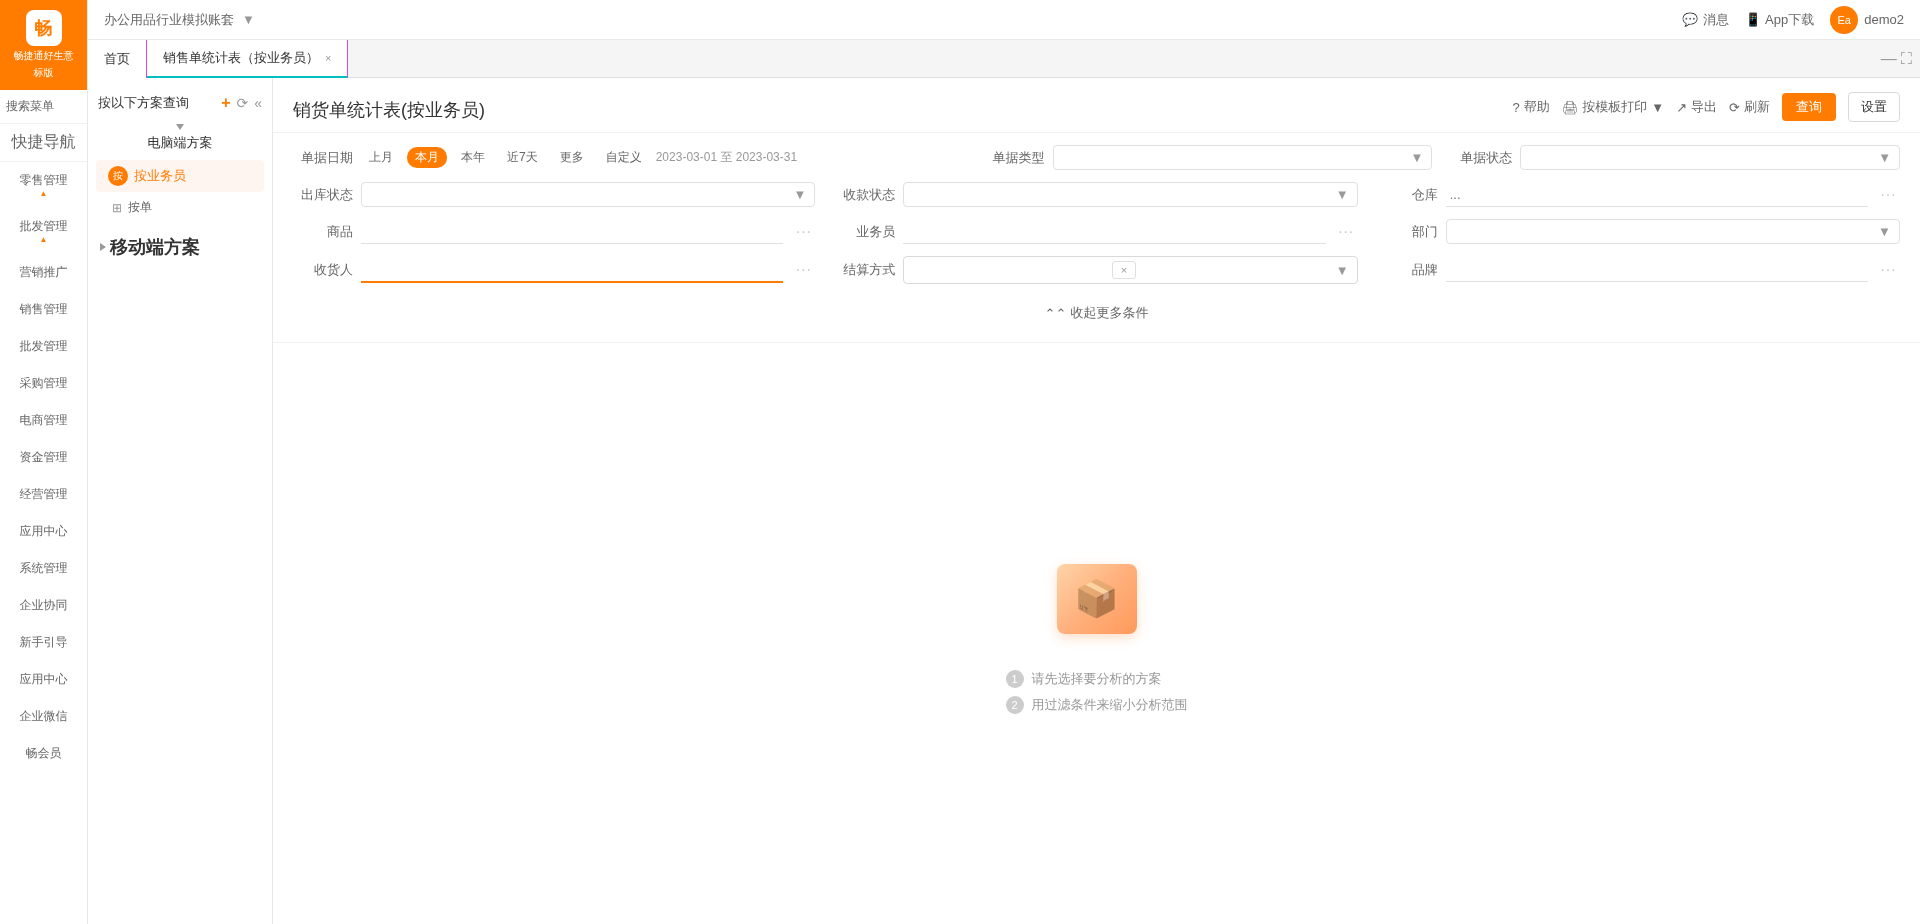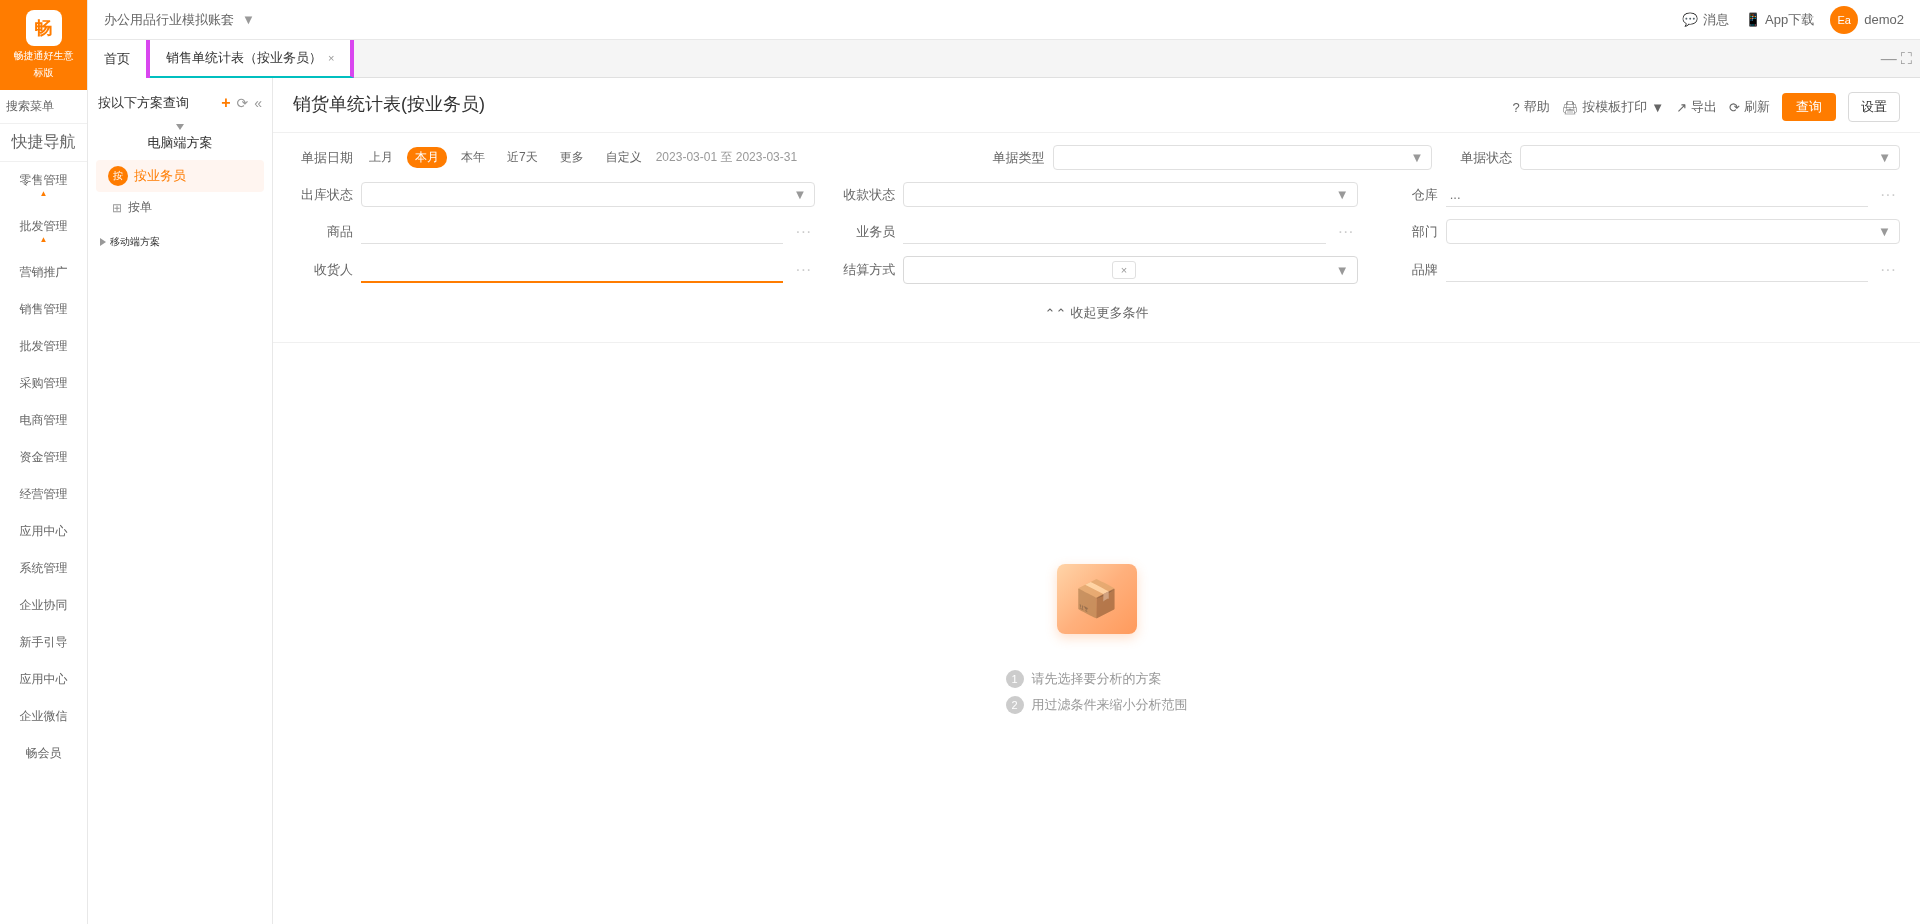--- a/index.html
+++ b/index.html
@@ -22,21 +22,21 @@
 
     
     .top-header { height: 40px; background: #fff; border-bottom: 1px solid #e8e8e8; display: flex; align-items: center; padding: 0 16px; justify-content: space-between; flex-shrink: 0; }
     .top-header-left { display: flex; align-items: center; gap: 8px; color: #666; font-size: 13px; }
     .top-header-right { display: flex; align-items: center; gap: 16px; color: #666; font-size: 13px; }
     .header-btn { display: flex; align-items: center; gap: 4px; cursor: pointer; }
     .user-avatar { width: 28px; height: 28px; border-radius: 50%; background: #ff7c00; display: flex; align-items: center; justify-content: center; color: #fff; font-size: 11px; }
 
     
     .tabs-bar { height: 38px; background: #f5f5f5; display: flex; align-items: center; padding: 0 0; flex-shrink: 0; border-bottom: 1px solid #e0e0e0; }
-    .tab-item { padding: 0 16px; height: 38px; display: flex; align-items: center; cursor: pointer; font-size: 13px; color: #666; border-right: 4px solid #d946ef; gap: 6px; }
+    .tab-item { padding: 0 16px; height: 38px; display: flex; align-items: center; cursor: pointer; font-size: 13px; color: #666; border-right: 1px solid #d946ef; gap: 6px; }
     .tab-item.active { background: #fff; color: #333; font-weight: 500; border-bottom: 2px solid #00bfbf; }
     .tab-item.home { background: #fff; color: #333; }
     .tab-close { font-size: 11px; color: #999; cursor: pointer; }
     .tabs-actions { margin-left: auto; display: flex; align-items: center; padding-right: 8px; gap: 4px; }
     .tabs-actions .action-btn { cursor: pointer; color: #999; font-size: 16px; }
 
     
     .content-area { flex: 1; display: flex; overflow: hidden; background: #f5f5f5; }
 
     
@@ -45,29 +45,29 @@
     .left-panel-header .panel-title { font-size: 13px; color: #333; }
     .left-panel-actions { display: flex; align-items: center; gap: 6px; }
     .left-panel-actions span { color: #999; cursor: pointer; font-size: 14px; }
     .scheme-group { padding: 0 8px; }
     .scheme-group-title { display: flex; align-items: center; gap: 4px; font-size: 13px; color: #333; padding: 6px 4px; cursor: pointer; flex-direction: column; }
     .scheme-item { display: flex; align-items: center; gap: 6px; padding: 6px 12px; cursor: pointer; font-size: 13px; color: #666; border-radius: 4px; margin: 2px 0; }
     .scheme-item.active { background: #fff5f0; color: #ff7c00; }
     .scheme-item .item-icon { width: 20px; height: 20px; border-radius: 50%; background: #ff7c00; display: flex; align-items: center; justify-content: center; color: #fff; font-size: 10px; flex-shrink: 0; }
     .sub-scheme-item { display: flex; align-items: center; gap: 6px; padding: 5px 16px; cursor: pointer; font-size: 12px; color: #666; }
     .scheme-sub-group { padding: 0 8px; }
-    .scheme-sub-group-title { display: flex; align-items: center; gap: 4px; font-size: 10px; color: #333; padding: 6px 4px; cursor: pointer; }
+    .scheme-sub-group-title { display: flex; align-items: center; gap: 4px; font-size: 18px; color: #333; padding: 6px 4px; cursor: pointer; font-weight: bold; }
     .arrow-right { display: inline-block; width: 0; height: 0; border-top: 4px solid transparent; border-bottom: 4px solid transparent; border-left: 6px solid #999; }
     .arrow-down { display: inline-block; width: 0; height: 0; border-left: 4px solid transparent; border-right: 4px solid transparent; border-top: 6px solid #999; }
 
     
     .right-panel { flex: 1; display: flex; flex-direction: column; overflow: hidden; background: #fff; }
 
     
-    .page-header { padding: 14px 20px 10px; display: flex; align-items: flex-start; justify-content: space-between; border-bottom: 1px solid #f0f0f0; flex-shrink: 0; }
+    .page-header { padding: 14px 20px 10px; display: flex; align-items: flex-end; justify-content: space-between; border-bottom: 1px solid #f0f0f0; flex-shrink: 0; }
     .page-title { font-size: 18px; color: #333; font-weight: 500; }
     .page-actions { display: flex; align-items: center; gap: 12px; }
     .page-action-btn { display: flex; align-items: center; gap: 4px; color: #666; font-size: 13px; cursor: pointer; }
     .page-action-btn.primary { background: #ff7c00; color: #fff; border: none; padding: 5px 14px; border-radius: 4px; cursor: pointer; font-size: 13px; }
     .page-action-btn.secondary { background: #fff; color: #333; border: 1px solid #d9d9d9; padding: 5px 12px; border-radius: 4px; cursor: pointer; font-size: 13px; }
 
     
     .filter-area { padding: 12px 20px; border-bottom: 1px solid #f0f0f0; flex-shrink: 0; }
     .filter-row { display: flex; align-items: center; gap: 20px; margin-bottom: 12px; }
     .filter-row:last-child { margin-bottom: 0; }

